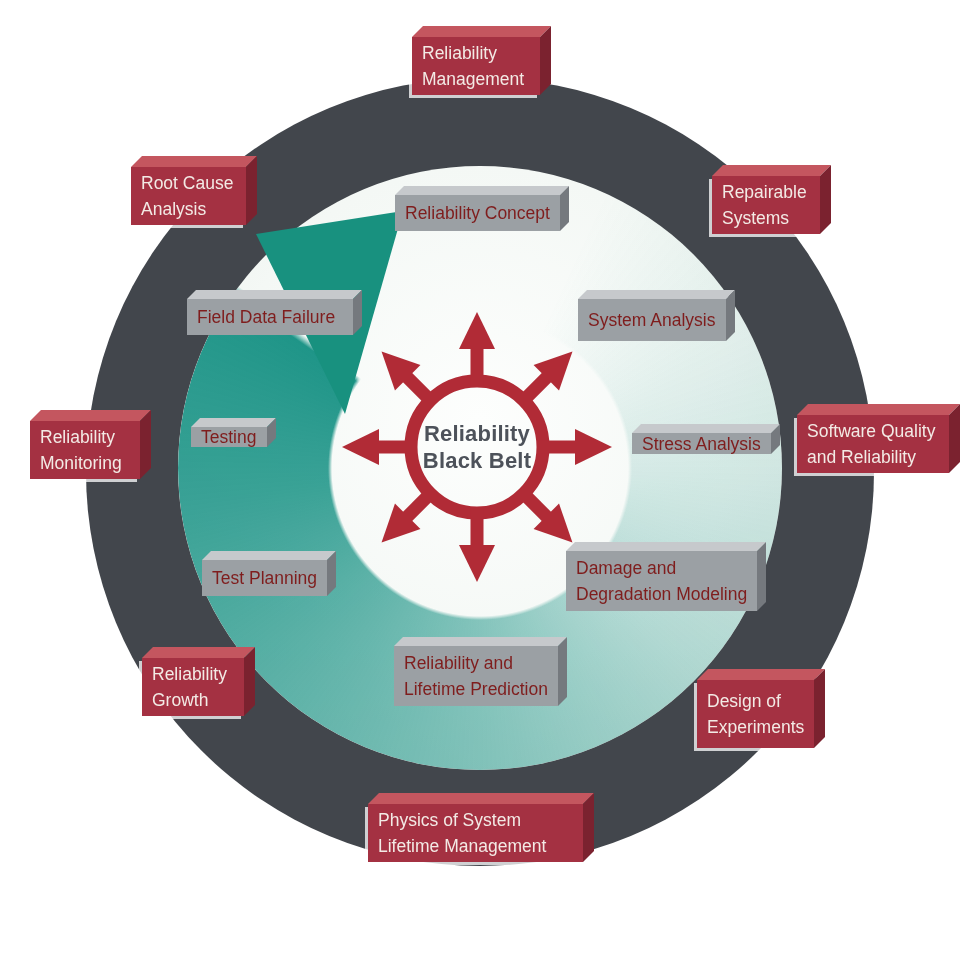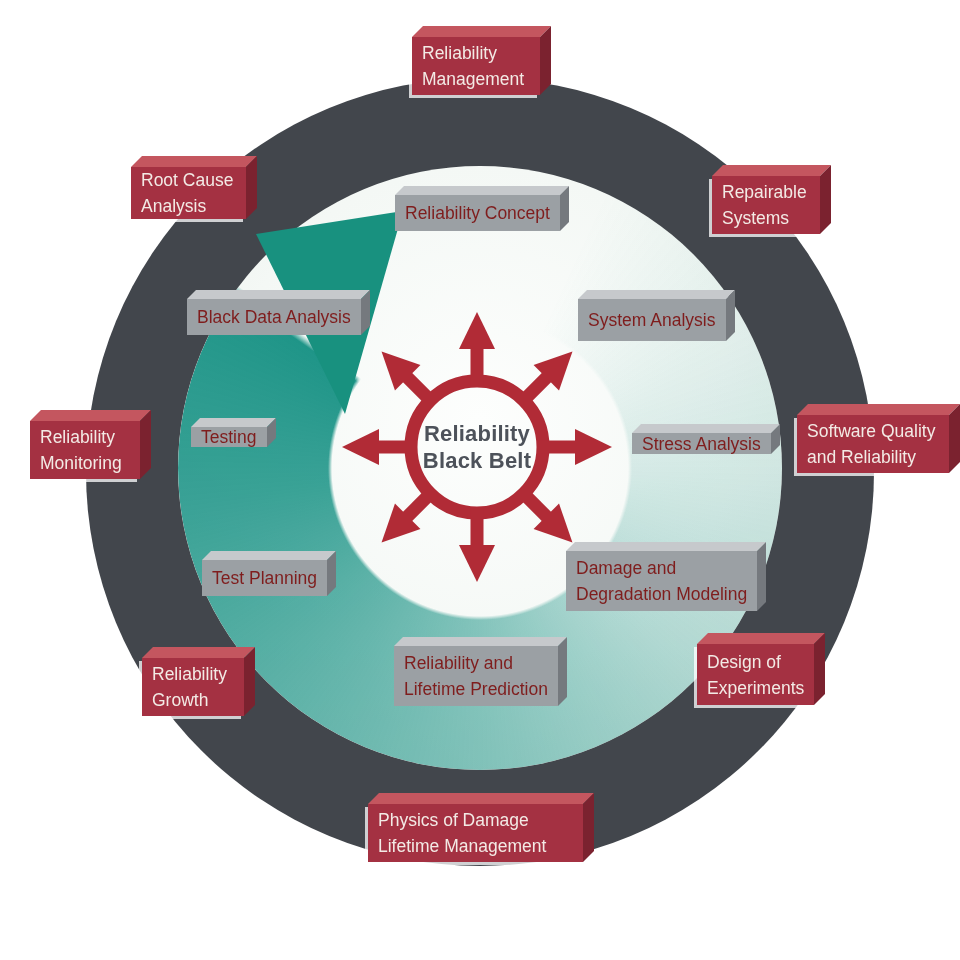--- a/index.html
+++ b/index.html
@@ -102,49 +102,49 @@
     <span>Reliability and</span>
     <span>Lifetime Prediction</span>
   </div>
   <div class="slab gray" style="left:202px;top:560px;min-width:122px;height:36px">
     <span>Test Planning</span>
   </div>
   <div class="slab gray" style="left:191px;top:427px;min-width:76px;height:20px">
     <span>Testing</span>
   </div>
   <div class="slab gray" style="left:187px;top:299px;min-width:166px;height:36px">
-    <span>Black Data Analysis</span>
+    <span>Field Data Failure</span>
   </div>
 
   <div class="slab red" style="left:412px;top:37px;min-width:128px;height:58px">
     <span>Reliability</span>
     <span>Management</span>
   </div>
   <div class="slab red" style="left:712px;top:176px;min-width:108px;height:58px">
     <span>Repairable</span>
     <span>Systems</span>
   </div>
   <div class="slab red" style="left:797px;top:415px;min-width:152px;height:58px">
     <span>Software Quality</span>
     <span>and Reliability</span>
   </div>
-  <div class="slab red" style="left:697px;top:644px;min-width:115px;height:61px">
+  <div class="slab red" style="left:697px;top:680px;min-width:115px;height:68px">
     <span>Design of</span>
     <span>Experiments</span>
   </div>
   <div class="slab red" style="left:368px;top:804px;min-width:215px;height:58px">
-    <span>Physics of Damage</span>
+    <span>Physics of System</span>
     <span>Lifetime Management</span>
   </div>
   <div class="slab red" style="left:142px;top:658px;min-width:102px;height:58px">
     <span>Reliability</span>
     <span>Growth</span>
   </div>
   <div class="slab red" style="left:30px;top:421px;min-width:110px;height:58px">
     <span>Reliability</span>
     <span>Monitoring</span>
   </div>
-  <div class="slab red" style="left:131px;top:167px;min-width:115px;height:52px">
+  <div class="slab red" style="left:131px;top:167px;min-width:115px;height:58px">
     <span>Root Cause</span>
     <span>Analysis</span>
   </div>
 
 </div>
 
 </body></html>

